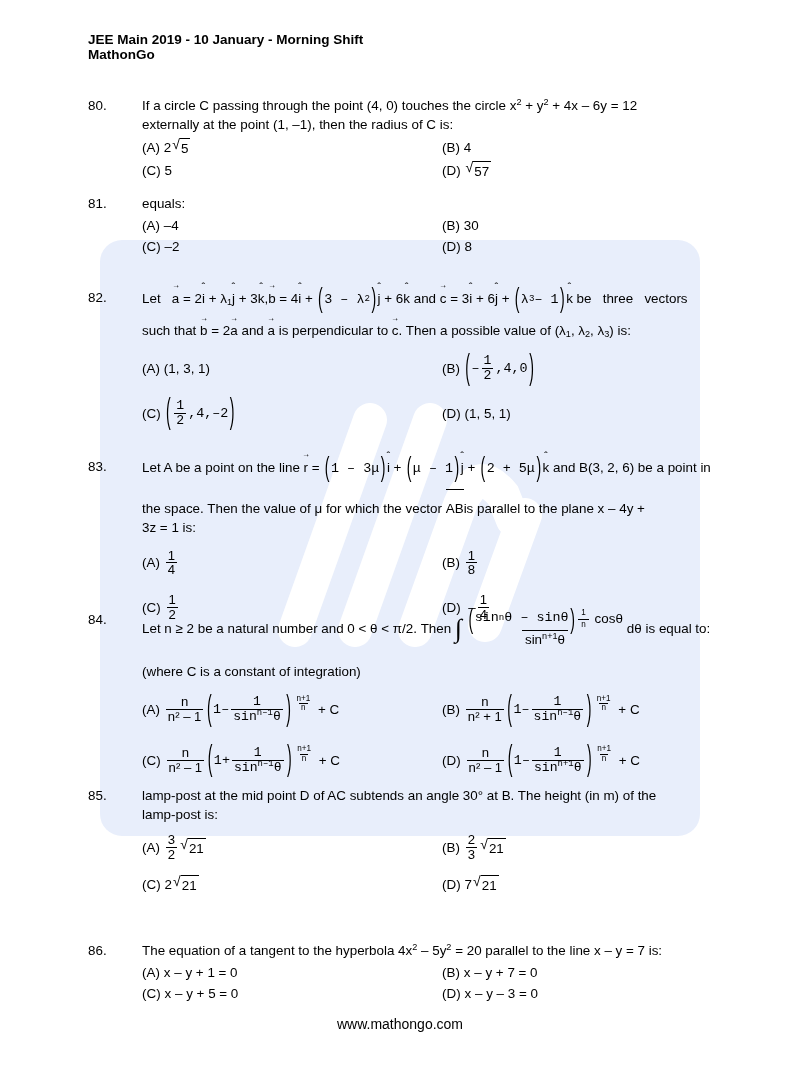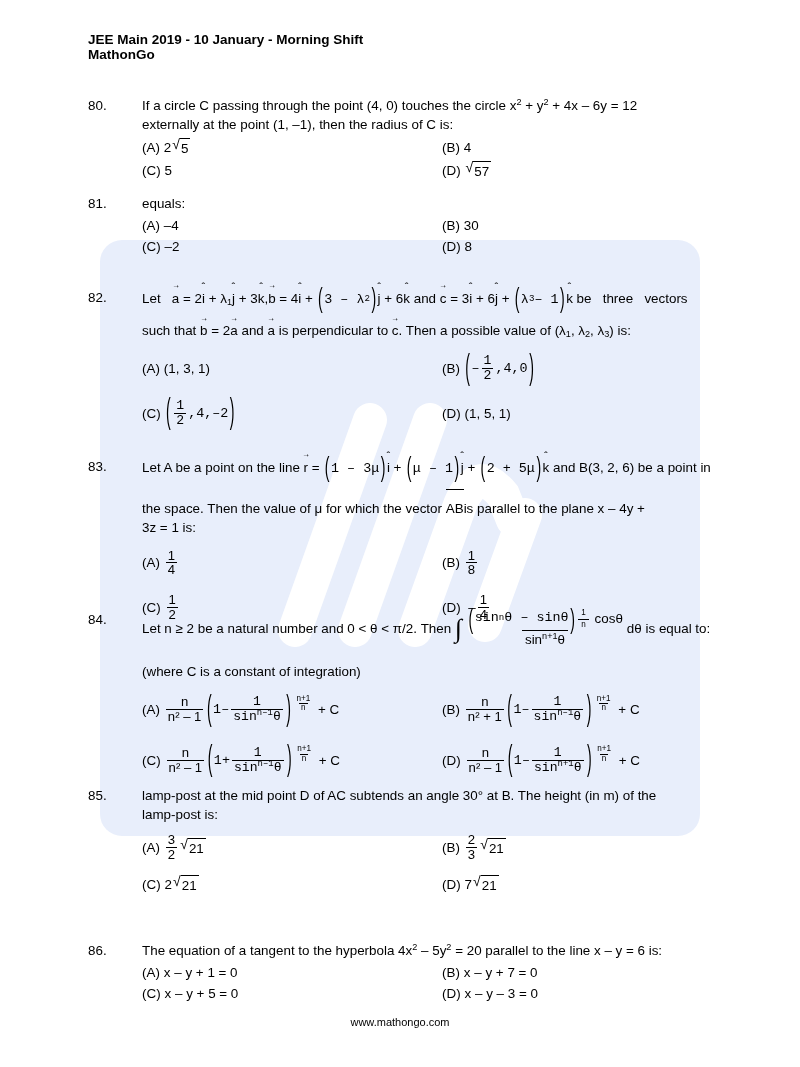--- a/index.html
+++ b/index.html
@@ -61,21 +61,21 @@
   }
   .header .right { padding-right: 78px; }
 
   
   .footer {
     position: absolute;
     top: 1016px;
     left: 0;
     width: 100%;
     text-align: center;
-    font-size: 11px;
+    font-size: 14px;
   }
 
   
   .q {
     position: absolute;
     left: 88px;
     width: 652px;
     font-size: 13.4px;
     line-height: 1.42;
   }
@@ -558,21 +558,21 @@
               </span>
           </div>
         </div>
       </div>
     </div>
 
     <div class="q" style="top:913px;margin-top:28px;">
       <div class="qnum">86.</div>
       <div class="qbody">
         <div class="stem">
-          <span>The equation of a tangent to the hyperbola 4x</span><sup>2</sup><span> – 5y</span><sup>2</sup><span> = 20 parallel to the line x – y = 6 is:</span>
+          <span>The equation of a tangent to the hyperbola 4x</span><sup>2</sup><span> – 5y</span><sup>2</sup><span> = 20 parallel to the line x – y = 7 is:</span>
         </div>
         <div class="opts">
           <div class="opt">
             <span class="tag">(A)</span>
             <span>x – y + 1 = 0</span>
           </div>
           <div class="opt">
             <span class="tag">(B)</span>
             <span>x – y + 7 = 0</span>
           </div>

